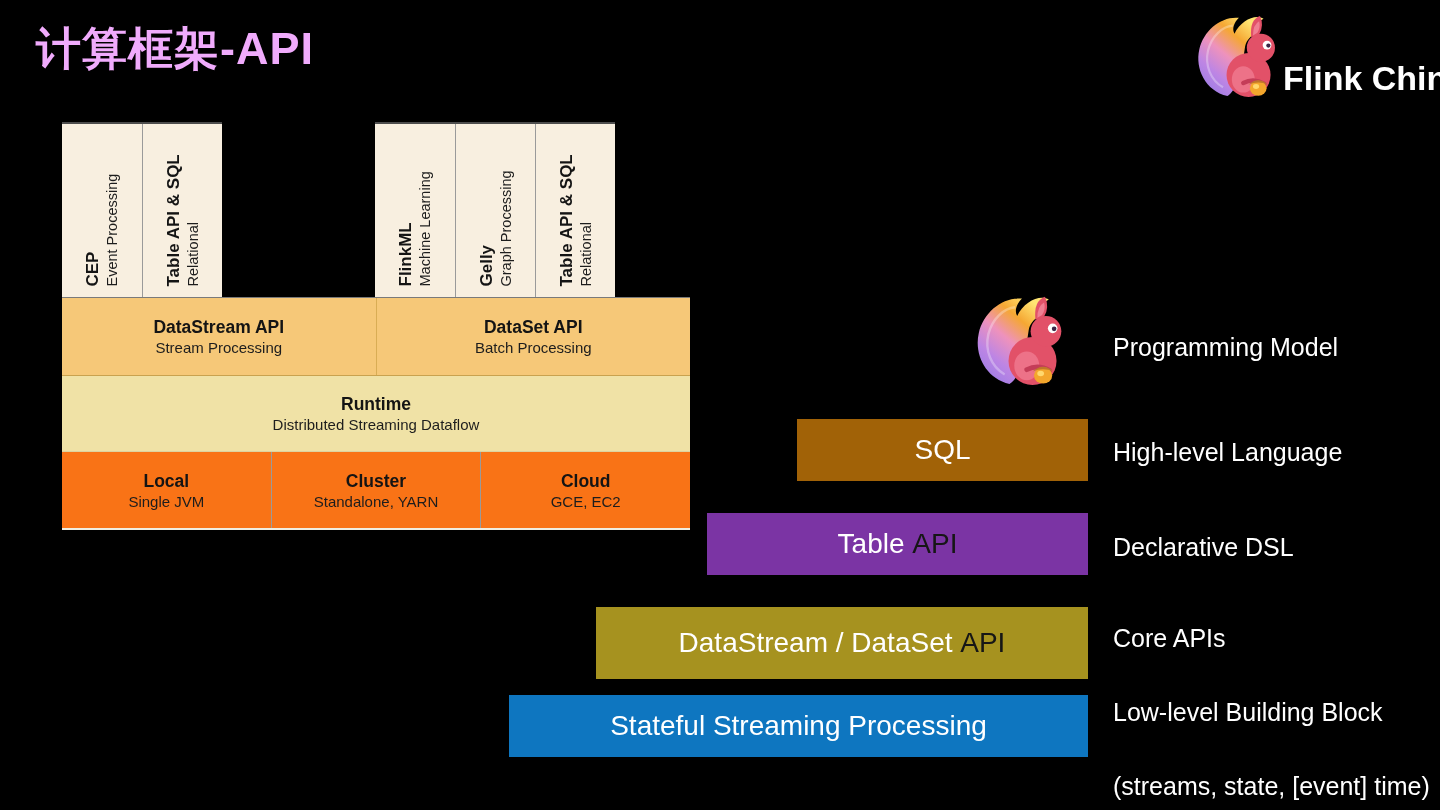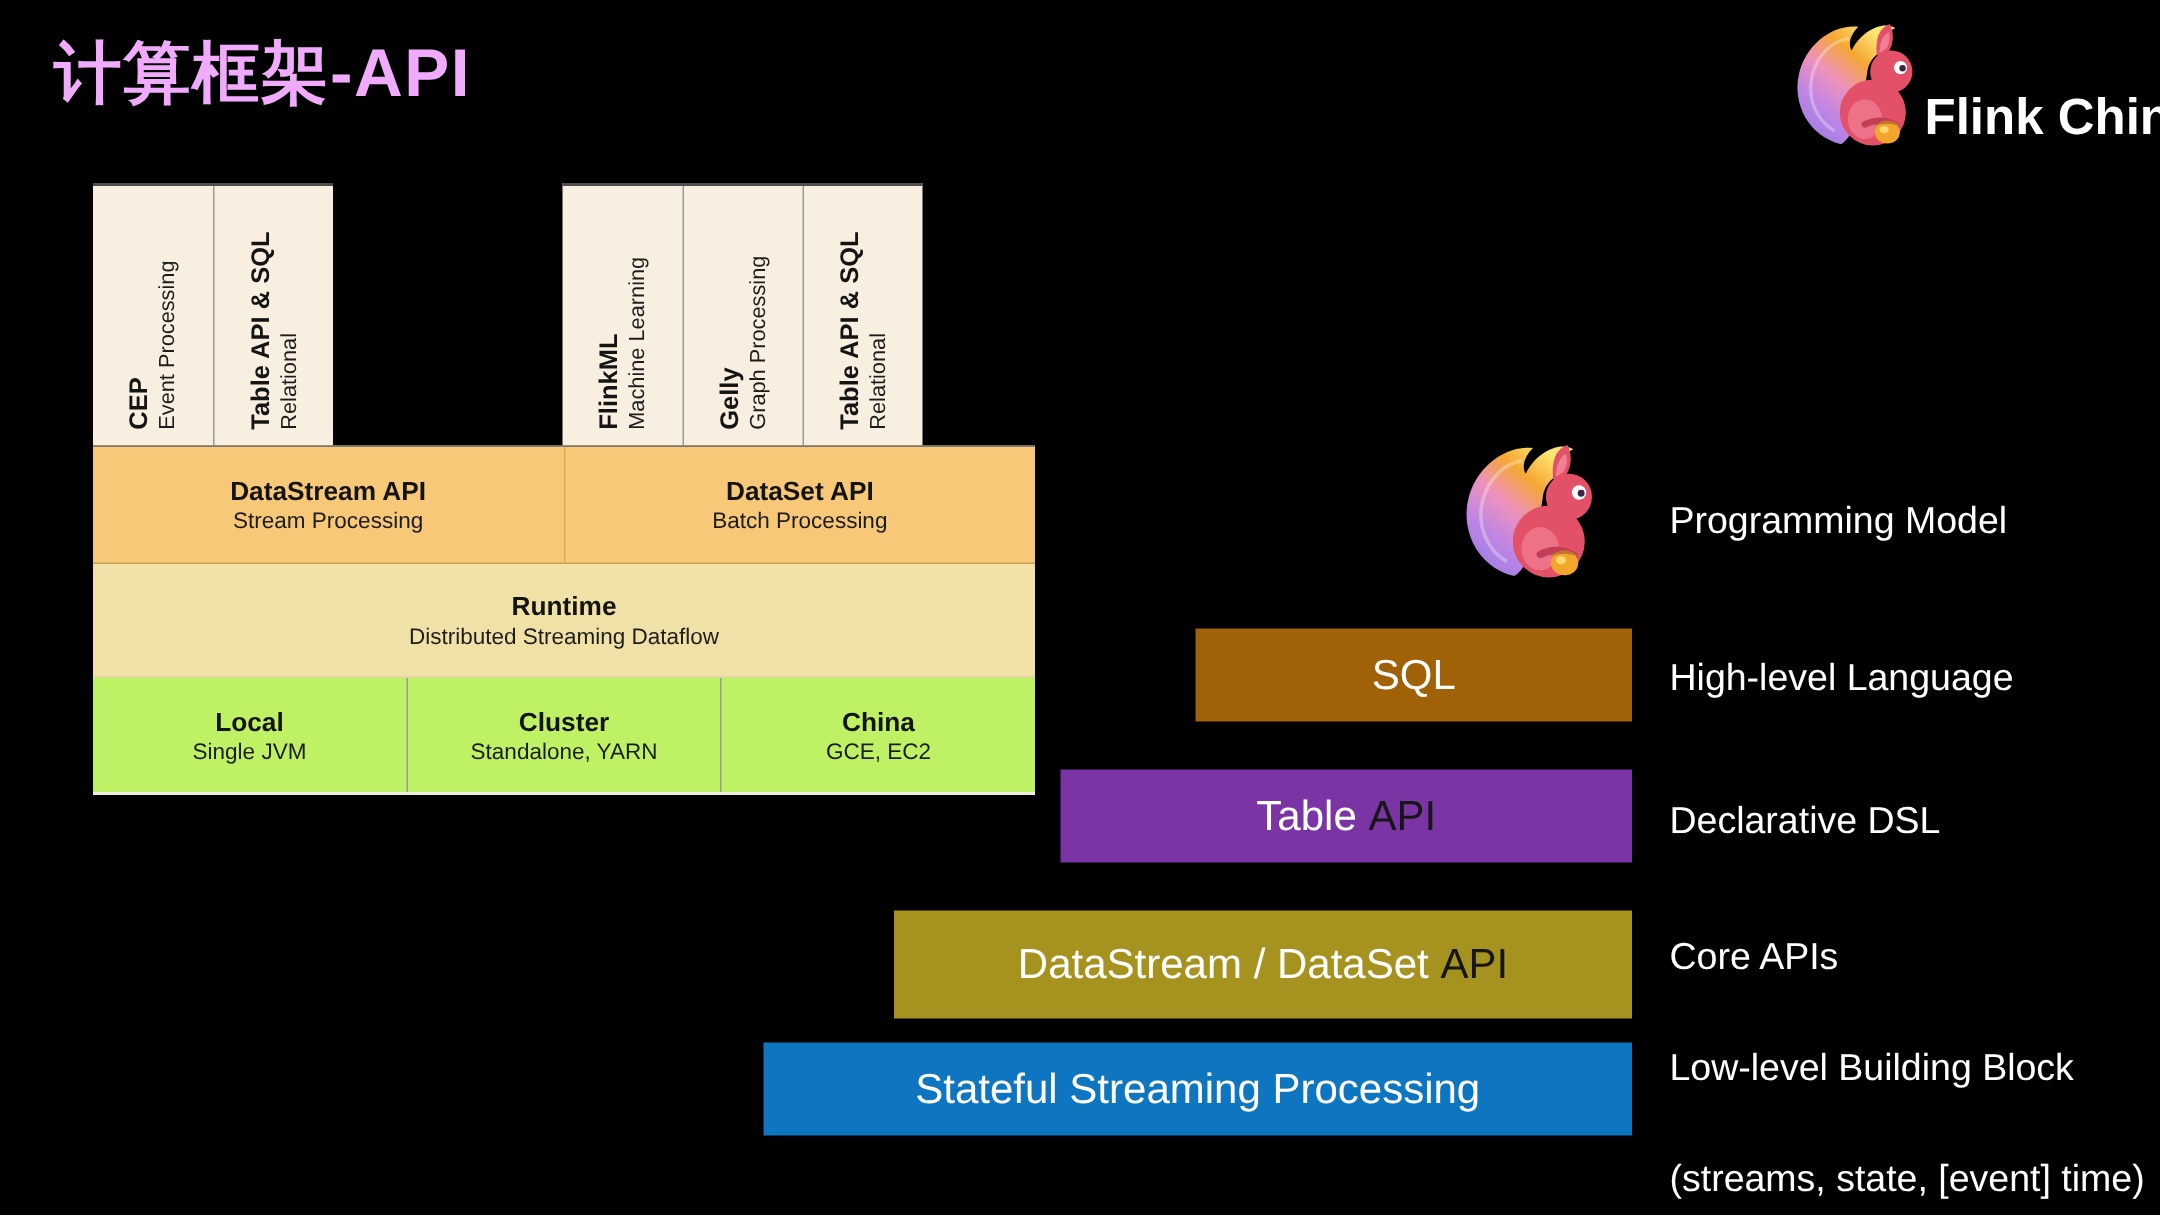--- a/index.html
+++ b/index.html
@@ -42,21 +42,21 @@
     display:flex;border-top:1px solid #7a7a7a;border-bottom:1px solid #c9a24f;box-sizing:border-box;
   }
   .api-cell{flex:1;display:flex;flex-direction:column;justify-content:center;align-items:center;gap:1px;}
   .api-cell + .api-cell{border-left:1px solid #d9ad55;}
   .row-runtime{
     position:absolute;left:0;top:254px;width:628px;height:76px;background:#f0e2a6;
     display:flex;flex-direction:column;justify-content:center;align-items:center;gap:1px;
     border-bottom:1px solid #ddd3a0;box-sizing:border-box;
   }
   .row-deploy{
-    position:absolute;left:0;top:330px;width:628px;height:78px;background:#bef264;
+    position:absolute;left:0;top:330px;width:628px;height:78px;background:#f97316;
     display:flex;border-bottom:2px solid #efede0;box-sizing:border-box;
   }
   .deploy-cell{flex:1;display:flex;flex-direction:column;justify-content:center;align-items:center;gap:1px;}
   .deploy-cell + .deploy-cell{border-left:1px solid #9a9a9a;}
   .cell-title{font-weight:700;font-size:17.5px;color:#141414;}
   .cell-sub{font-size:15px;color:#1d1d1d;}
   
   .bar{
     position:absolute;display:flex;align-items:center;justify-content:center;
     font-size:28px;color:#fff;white-space:pre;
@@ -171,21 +171,21 @@
     <div class="row-deploy">
       <div class="deploy-cell">
         <span class="cell-title">Local</span>
         <span class="cell-sub">Single JVM</span>
       </div>
       <div class="deploy-cell">
         <span class="cell-title">Cluster</span>
         <span class="cell-sub">Standalone, YARN</span>
       </div>
       <div class="deploy-cell">
-        <span class="cell-title">China</span>
+        <span class="cell-title">Cloud</span>
         <span class="cell-sub">GCE, EC2</span>
       </div>
     </div>
   </div>
 
   <svg class="squirrel squirrel-mid" viewBox="0 0 100 104">
       <use href="#flink-squirrel"></use>
     </svg>
   <div class="side-label lbl-model">Programming Model</div>
 

